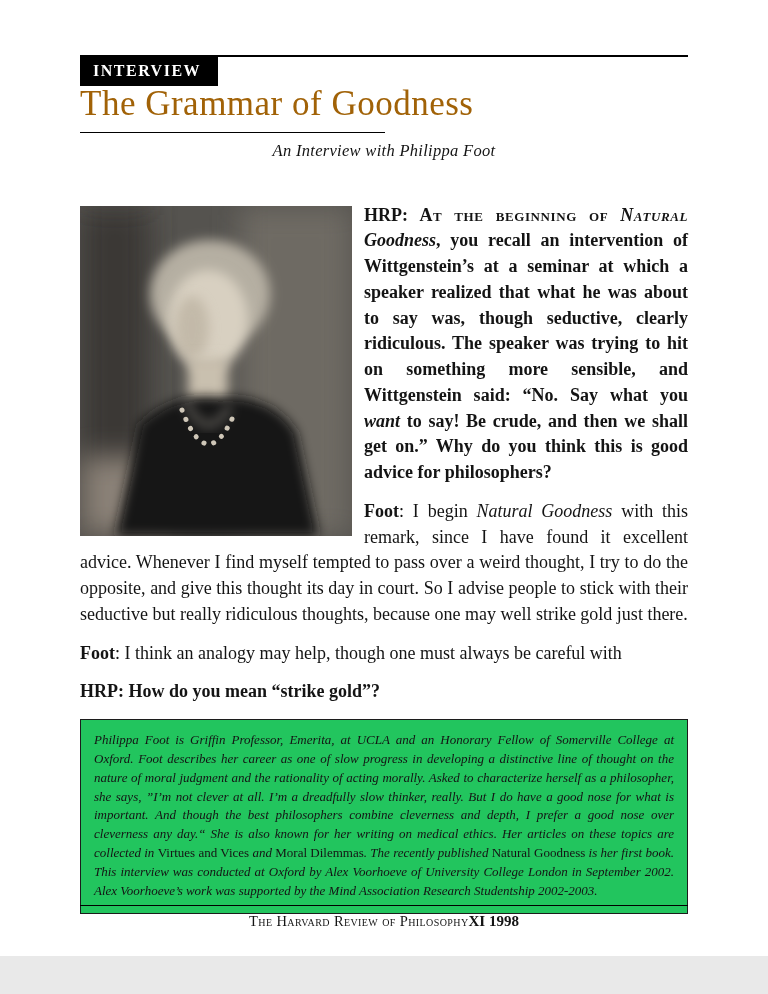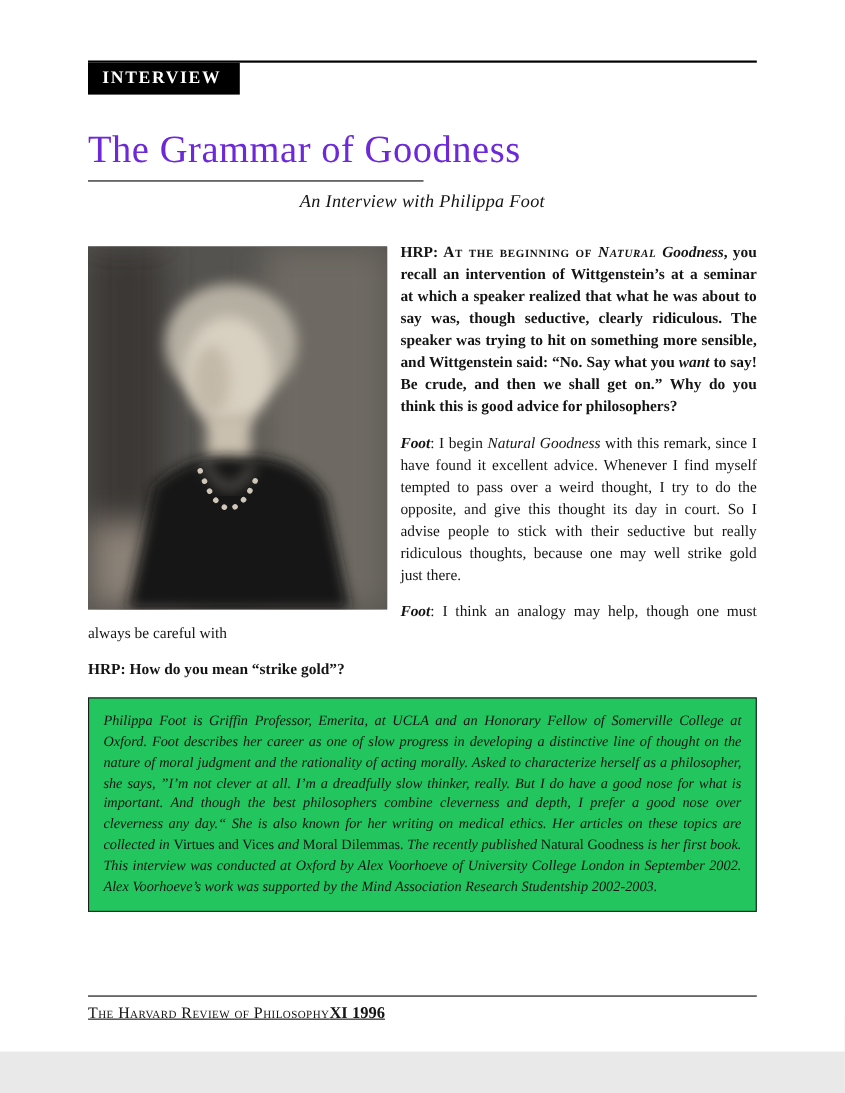--- a/index.html
+++ b/index.html
@@ -21,57 +21,56 @@
   .tag {
     display: inline-block;
     background: #000; color: #fff;
     font-weight: bold;
     font-size: 16px;
     letter-spacing: 1.5px;
     padding: 5px 17px 6px 13px;
   }
   
   .title {
-    margin-top: 32px;
     font-size: 35px;
     font-weight: normal;
     letter-spacing: 0.5px;
     line-height: 1.05;
-    color: #6d28d9;
+    color: #a16207;
   }
   .title-rule {
     margin-top: 9px;
     width: 305px;
     border-top: 1.5px solid #000;
   }
   .subtitle {
     margin-top: 8px;
     font-style: italic;
     font-size: 16.5px;
     letter-spacing: 0.3px;
     text-align: center;
   }
   
   .article {
-    margin-top: 28px;
-    font-size: 14px;
+    margin-top: 42px;
+    font-size: 18px;
     line-height: 1.43;
     text-align: justify;
   }
   .photo {
     float: left;
     width: 272px; height: 330px;
     margin: 3px 12px 6px 0;
     background: #4c4a47;
   }
   .photo svg { display: block; }
   .article p { margin-bottom: 13px; }
   .b  { font-weight: bold; }
   .i  { font-style: italic; }
-  .bi { font-weight: bold; font-style: italic; }
+  .bi { font-weight: bold; }
   .sc { font-variant: small-caps; letter-spacing: 0.6px; }
   
   .bio-box {
     clear: both;
     margin-top: 14px;
     border: 1.5px solid #1c1c1c;
     background: #22c55e;
     padding: 11px 13px 12px 13px;
   }
   .bio-box p {
@@ -81,23 +80,22 @@
     text-align: justify;
   }
   .roman { font-style: normal; }
   
   .footer {
     position: absolute;
     left: 80px; right: 80px; bottom: 26px;
     border-top: 1.5px solid #000;
     padding-top: 7px;
     display: flex;
-    justify-content: flex-start;
+    justify-content: center;
     align-items: baseline;
-    text-decoration: underline;
   }
   .journal {
     font-variant: small-caps;
     font-size: 14.5px;
     letter-spacing: 0.4px;
   }
   .volume { font-weight: bold; font-size: 15px; }
 </style>
 </head>
 <body>
@@ -147,16 +145,16 @@
     <p><span class="b">HRP: How do you mean “strike gold”?</span></p>
 
   </div>
 
   <aside class="bio-box">
     <p><span>Philippa Foot is Griffin Professor, Emerita, at UCLA and an Honorary Fellow of Somerville College at Oxford. Foot describes her career as one of slow progress in developing a distinctive line of thought on the nature of moral judgment and the rationality of acting morally. Asked to characterize herself as a philosopher, she says, ”I’m not clever at all. I’m a dreadfully slow thinker, really. But I do have a good nose for what is important. And though the best philosophers combine cleverness and depth, I prefer a good nose over cleverness any day.“ She is also known for her writing on medical ethics. Her articles on these topics are collected in </span><span class="roman">Virtues and Vices</span><span> and </span><span class="roman">Moral Dilemmas</span><span>. The recently published </span><span class="roman">Natural Goodness</span><span> is her first book. This interview was conducted at Oxford by Alex Voorhoeve of University College London in September 2002. Alex Voorhoeve’s work was supported by the Mind Association Research Studentship 2002-2003.</span></p>
   </aside>
 
   <footer class="footer">
     <span class="journal">The Harvard Review of Philosophy</span>
-    <span class="volume">XI 1996</span>
+    <span class="volume">XI 1998</span>
   </footer>
 
 </div>
 
 </body></html>

